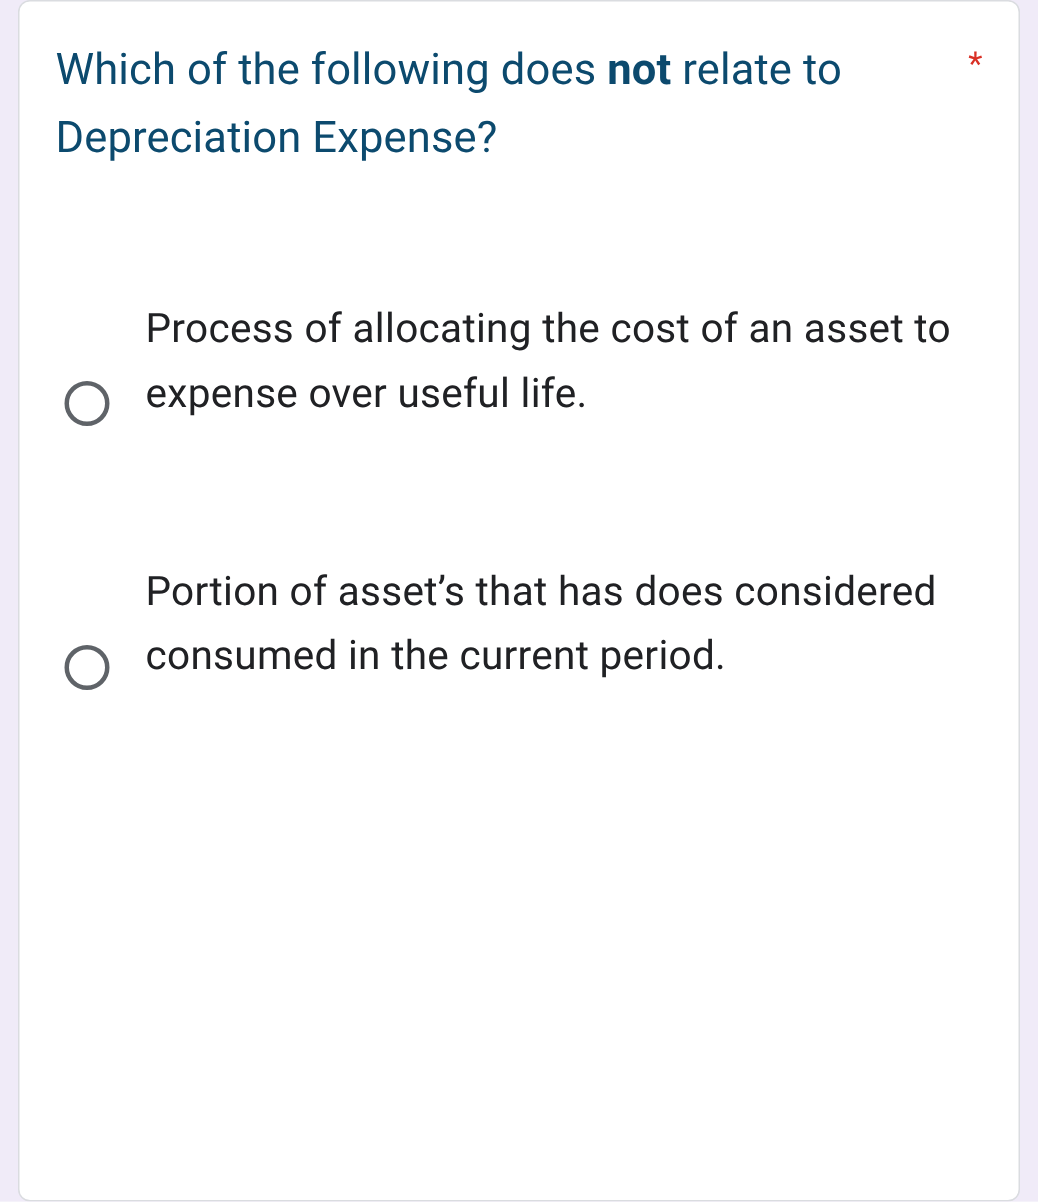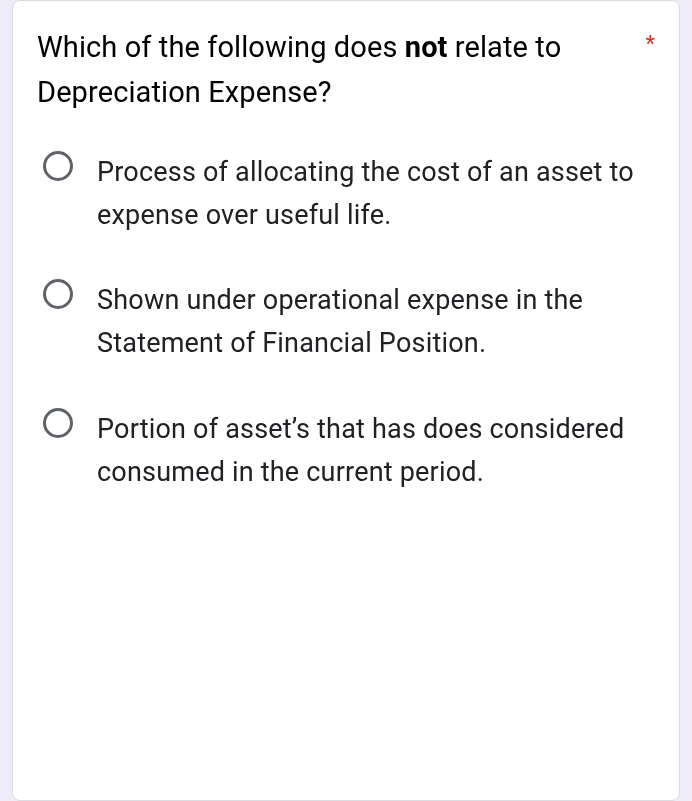--- a/index.html
+++ b/index.html
@@ -31,21 +31,21 @@
       min-height: 801px;
     }
     .question-row {
       display: flex;
       align-items: flex-start;
       margin-bottom: 36px;
     }
     .question-text {
       font-size: 29px;
       line-height: 1.55;
-      color: #000000;
+      color: #0c4a6e;
       letter-spacing: 0.1px;
       flex: 1;
       padding-right: 20px;
     }
     .question-text strong {
       font-weight: 700;
     }
     .required-asterisk {
       color: #d93025;
       font-size: 22px;
@@ -53,23 +53,24 @@
       padding-top: 6px;
     }
     .options {
       display: flex;
       flex-direction: column;
       gap: 42px;
       padding-left: 6px;
     }
     .option-row {
       display: flex;
-      align-items: flex-start;
+      align-items: flex-end;
       gap: 24px;
       cursor: pointer;
+      margin-top: 47px;
     }
     .radio-outer {
       width: 30px;
       height: 30px;
       min-width: 30px;
       min-height: 30px;
       border: 3px solid #5f6368;
       border-radius: 50%;
       background: #fff;
       display: inline-block;
@@ -94,24 +95,20 @@
     </div>
 
     <div class="options">
 
       <label class="option-row">
         <span class="radio-outer"></span>
         <span class="option-label">Process of allocating the cost of an asset to expense over useful life.</span>
       </label>
 
 
-      <label class="option-row">
-        <span class="radio-outer"></span>
-        <span class="option-label">Shown under operational expense in the Statement of Financial Position.</span>
-      </label>
 
       <label class="option-row">
         <span class="radio-outer"></span>
         <span class="option-label">Portion of asset’s that has does considered consumed in the current period.</span>
       </label>
 
     </div>
   </div>
 </div>
 

